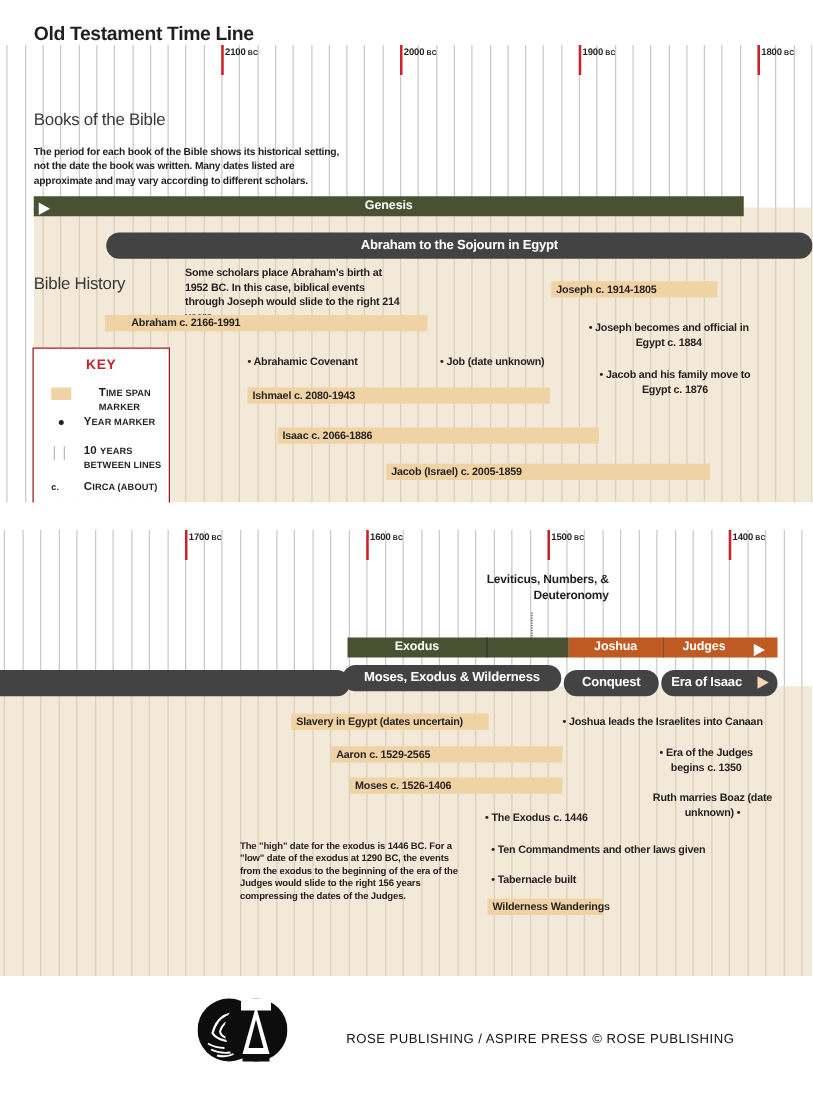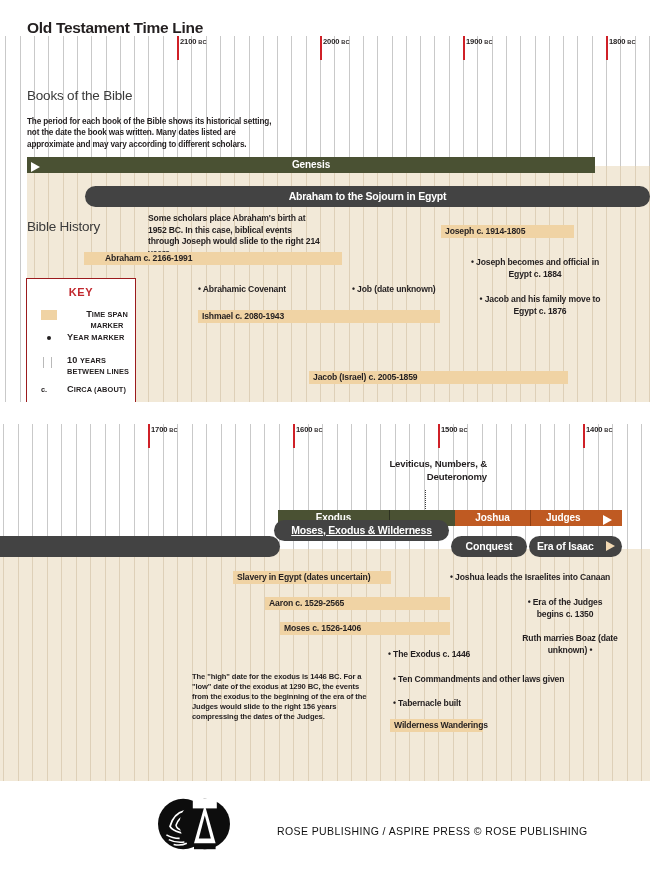--- a/index.html
+++ b/index.html
@@ -276,20 +276,21 @@
 
     <div class="erabar" style="left:85px;top:150px;width:565px;">
       <span>Abraham to the Sojourn in Egypt</span>
     </div>
 
     <div class="note wrap" style="left:148px;top:177px;width:172px;">Some scholars place Abraham's birth at 1952 BC. In this case, biblical events through Joseph would slide to the right 214 years.</div>
 
     <div class="spanbar" style="left:84px;top:216px;width:258px;padding-left:21px;">Abraham c. 2166-1991</div>
     <div class="spanbar" style="left:441px;top:189px;width:133px;">Joseph c. 1914-1805</div>
     <div class="spanbar" style="left:198px;top:274px;width:242px;">Ishmael c. 2080-1943</div>
+    <div class="spanbar" style="left:222px;top:306px;width:257px;">Isaac c. 2066-1886</div>
     <div class="spanbar" style="left:309px;top:335px;width:259px;">Jacob (Israel) c. 2005-1859</div>
 
     <div class="note" style="left:198px;top:248px;">
       <span>•</span>
       <span>Abrahamic Covenant</span>
     </div>
     <div class="note" style="left:308px;top:248px;margin-left:44px;">
       <span>•</span>
       <span>Job (date unknown)</span>
     </div>
@@ -299,21 +300,21 @@
     </div>
     <div class="note wrap center" style="left:478px;top:258px;width:124px;">
       <span>•</span>
       <span>Jacob and his family move to Egypt c. 1876</span>
     </div>
 
     <div class="keybox">
       <div class="key-title">KEY</div>
 
       <div class="key-sw" style="left:14px;top:31px;"></div>
-      <div class="key-txt" style="left:52px;top:30px;text-align:center;">
+      <div class="key-txt" style="left:52px;top:30px;">
         <span class="cap">T</span><span>IME SPAN MARKER</span>
       </div>
 
       <div class="key-dot" style="left:20px;top:57px;"></div>
       <div class="key-txt" style="left:40px;top:53px;">
         <span class="cap">Y</span><span>EAR MARKER</span>
       </div>
 
       <div class="key-ln" style="left:16px;top:78px;"></div>
       <div class="key-ln" style="left:24px;top:78px;"></div>
@@ -451,21 +452,21 @@
     </div>
     <div class="bookbar bb-orange" style="left:455px;top:86px;width:75px;">
       <span>Joshua</span>
     </div>
     <div class="bookbar bb-orange bb-sep-o" style="left:530px;top:86px;width:92px;text-align:left;padding-left:15px;">
       <span>Judges</span>
     </div>
     <div class="arrow-w" style="left:603px;top:91px;"></div>
 
     <div class="erabar sq-left" style="left:0px;top:112px;width:280px;"></div>
-    <div class="erabar" style="left:274px;top:96px;width:175px;text-decoration:underline;">
+    <div class="erabar" style="left:274px;top:108px;width:175px;">
       <span>Moses, Exodus &amp; Wilderness</span>
     </div>
     <div class="erabar" style="left:451px;top:112px;width:76px;">
       <span>Conquest</span>
     </div>
     <div class="erabar" style="left:529px;top:112px;width:93px;text-align:left;padding-left:8px;">
       <span>Era of Isaac</span>
     </div>
     <div class="arrow-r" style="left:606px;top:117px;"></div>
 

